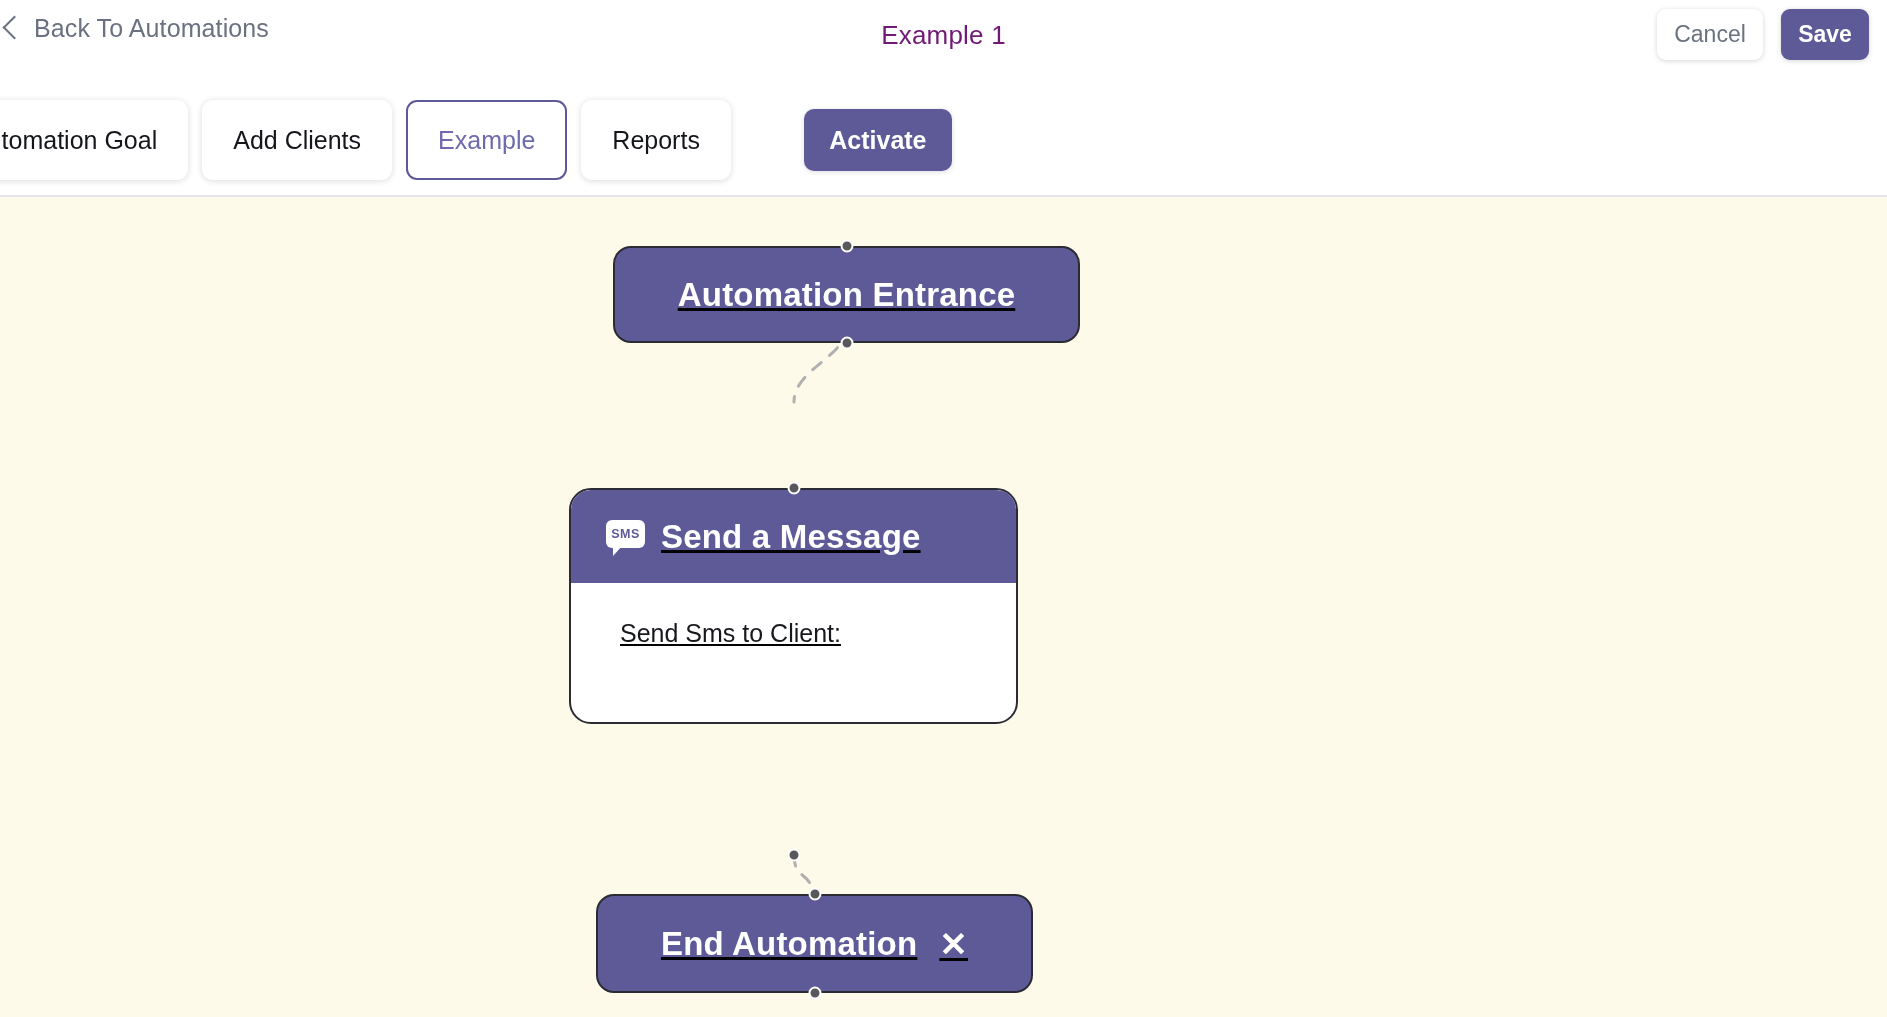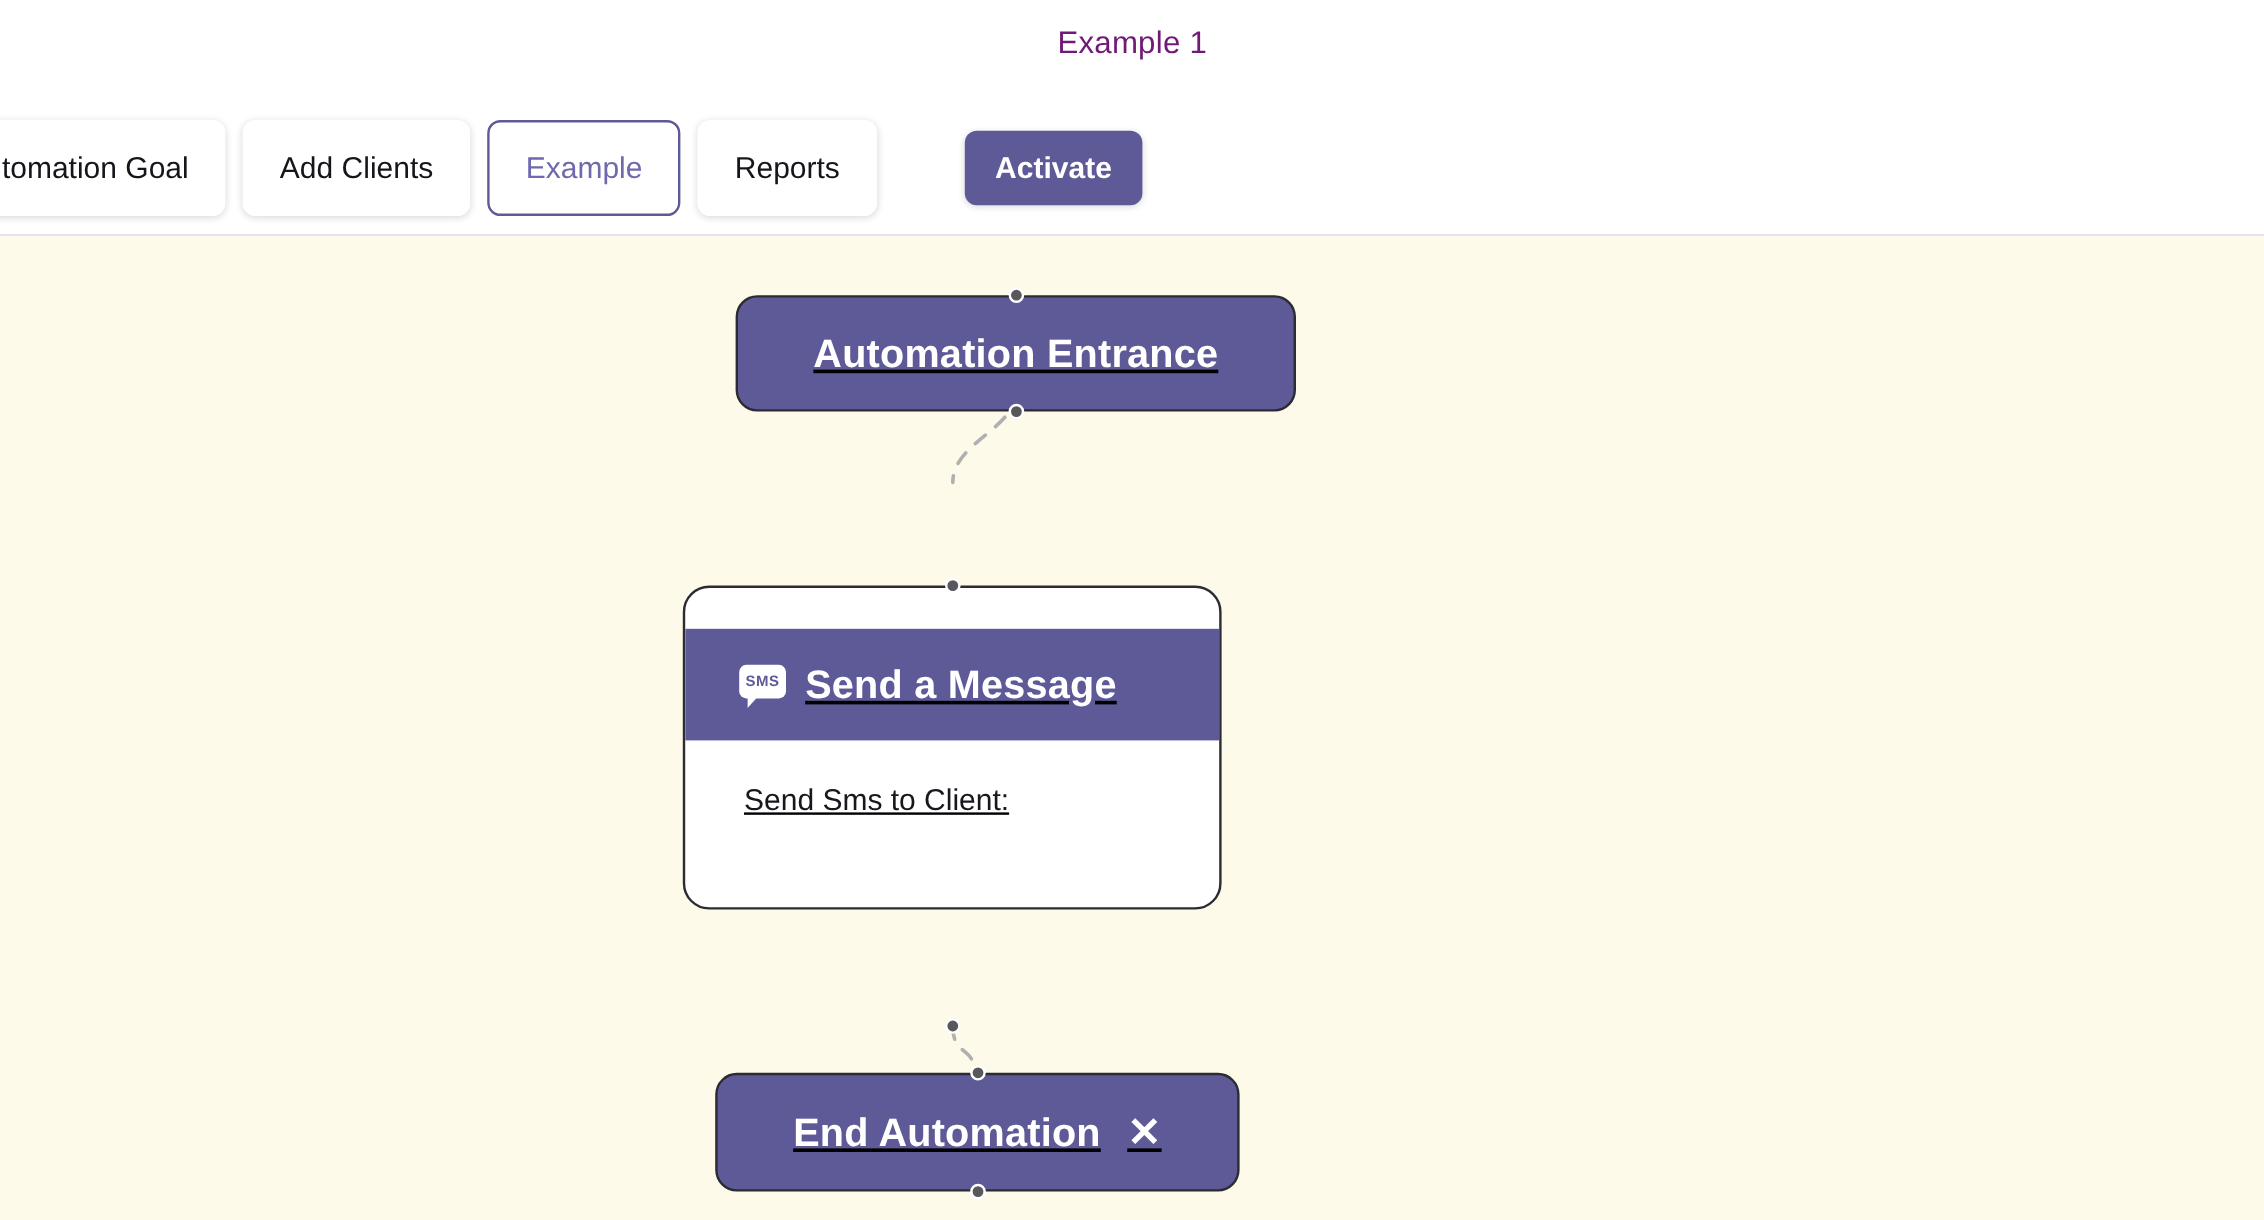--- a/index.html
+++ b/index.html
@@ -213,23 +213,22 @@
     border-radius: 22px;
     width: 449px;
     overflow: hidden;
     cursor: pointer;
   }
   .msg-head {
     background: #5e5a98;
     height: 93px;
     display: flex;
     align-items: center;
-    padding-left: 45px;
+    padding-left: 35px;
     gap: 16px;
-    margin-top: 34px;
   }
   .sms-icon {
     position: relative;
     width: 39px; height: 34px;
     flex: none;
   }
   .sms-bubble {
     position: absolute;
     top: 0; left: 0;
     width: 39px; height: 28px;
@@ -284,23 +283,31 @@
     line-height: 1;
   }
 </style>
 </head>
 <body>
 
 <div class="app">
 
   <div class="topbar">
 
+    <div class="back-link">
+      <span class="chevron-left"></span>
+      <span class="back-label">Back To Automations</span>
+    </div>
 
     <div class="page-title">Example 1</div>
 
+    <div class="topbar-actions">
+      <button class="btn btn-cancel">Cancel</button>
+      <button class="btn btn-save">Save</button>
+    </div>
   </div>
 
   <div class="tabrow">
     <div class="tabs">
       <div class="tab">Automation Goal</div>
       <div class="tab">Add Clients</div>
       <div class="tab active">Example</div>
       <div class="tab">Reports</div>
       <div class="activate-wrap">
         <button class="btn btn-activate">Activate</button>

